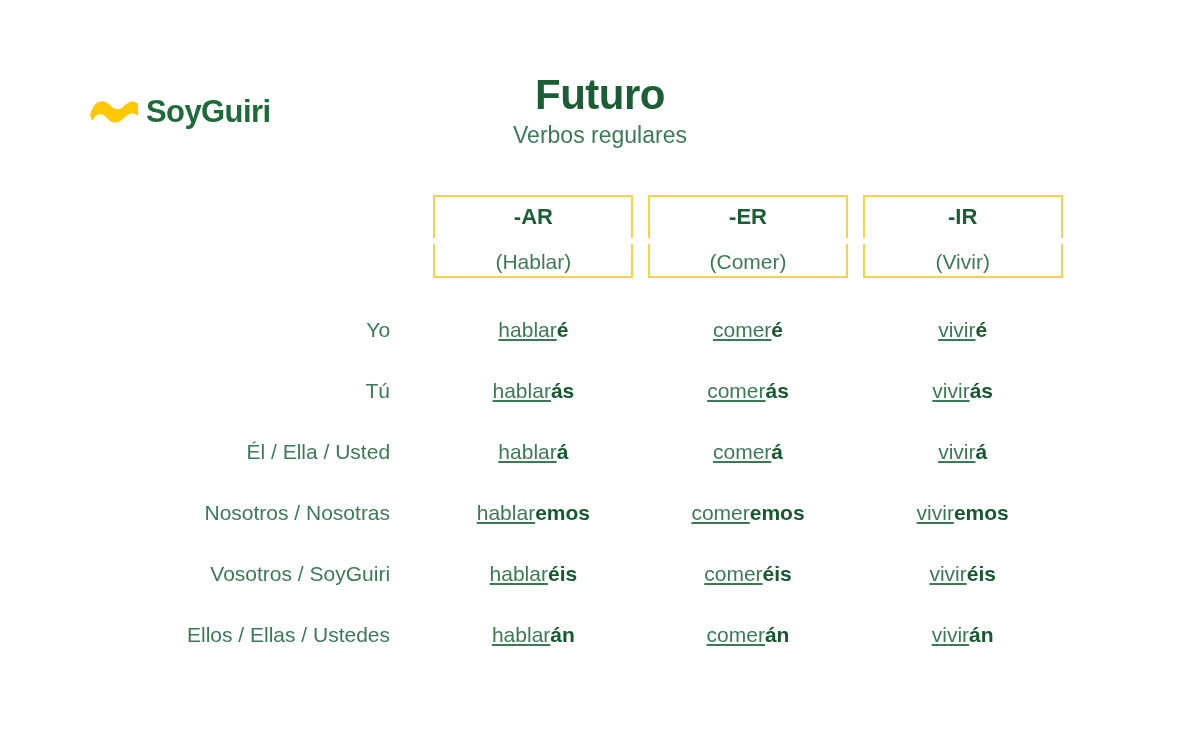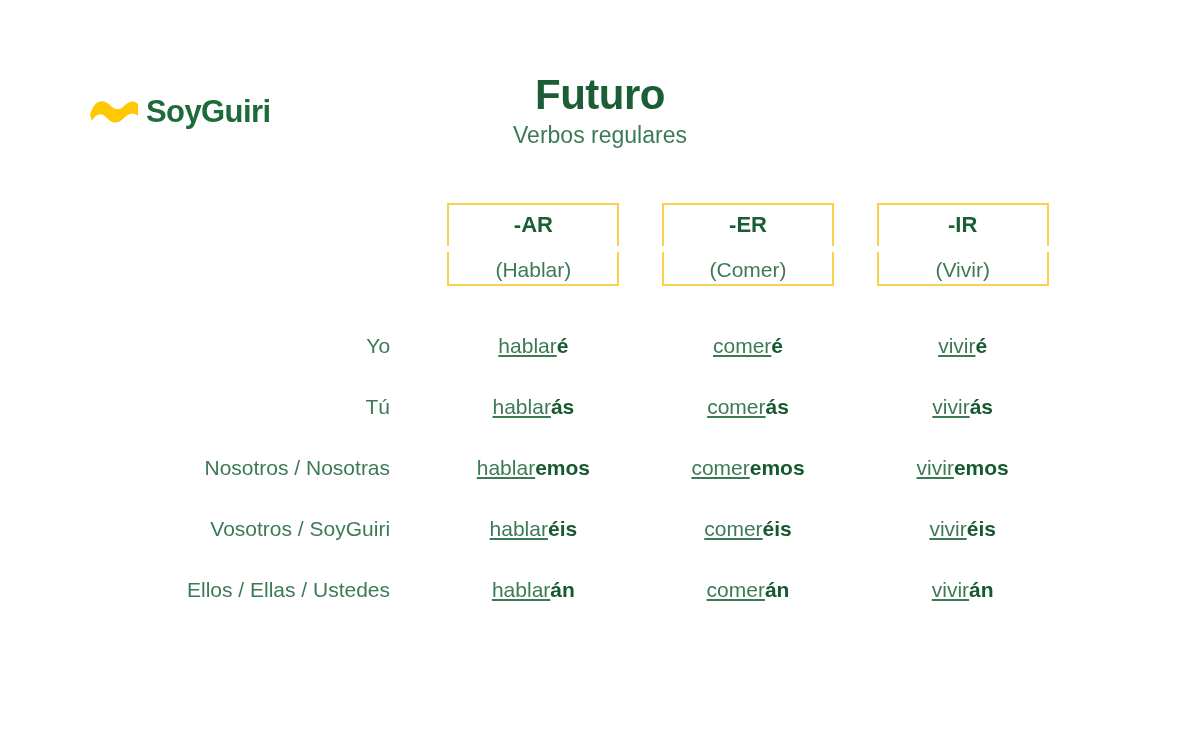--- a/index.html
+++ b/index.html
@@ -76,22 +76,22 @@
     table-layout: fixed;
   }
   .conj-table col.c-pronoun { width: 296px; }
   .conj-table col.c-verb    { width: 214.6px; }
 
   .head-row th {
     padding: 0;
     vertical-align: top;
   }
   .head-cell {
-    margin: 8px auto;
-    width: 172px;
+    margin: 0 auto;
+    width: 200px;
     box-sizing: border-box;
     border-radius: 7px;
   }
   .head-top {
     border: 2px solid #FBD14B;
     border-bottom: none;
     padding: 6px 0 7px 0;
     text-align: center;
     font-size: 22px;
     font-weight: bold;
@@ -207,20 +207,26 @@
       <td class="verb-cell"><span class="stem">comer</span><span class="ending">é</span></td>
       <td class="verb-cell"><span class="stem">vivir</span><span class="ending">é</span></td>
     </tr>
     <tr class="body-row">
       <td class="pronoun-cell">Tú</td>
       <td class="verb-cell"><span class="stem">hablar</span><span class="ending">ás</span></td>
       <td class="verb-cell"><span class="stem">comer</span><span class="ending">ás</span></td>
       <td class="verb-cell"><span class="stem">vivir</span><span class="ending">ás</span></td>
     </tr>
     <tr class="body-row">
+      <td class="pronoun-cell">Él / Ella / Usted</td>
+      <td class="verb-cell"><span class="stem">hablar</span><span class="ending">á</span></td>
+      <td class="verb-cell"><span class="stem">comer</span><span class="ending">á</span></td>
+      <td class="verb-cell"><span class="stem">vivir</span><span class="ending">á</span></td>
+    </tr>
+    <tr class="body-row">
       <td class="pronoun-cell">Nosotros / Nosotras</td>
       <td class="verb-cell"><span class="stem">hablar</span><span class="ending">emos</span></td>
       <td class="verb-cell"><span class="stem">comer</span><span class="ending">emos</span></td>
       <td class="verb-cell"><span class="stem">vivir</span><span class="ending">emos</span></td>
     </tr>
     <tr class="body-row">
       <td class="pronoun-cell">Vosotros / SoyGuiri</td>
       <td class="verb-cell"><span class="stem">hablar</span><span class="ending">éis</span></td>
       <td class="verb-cell"><span class="stem">comer</span><span class="ending">éis</span></td>
       <td class="verb-cell"><span class="stem">vivir</span><span class="ending">éis</span></td>

